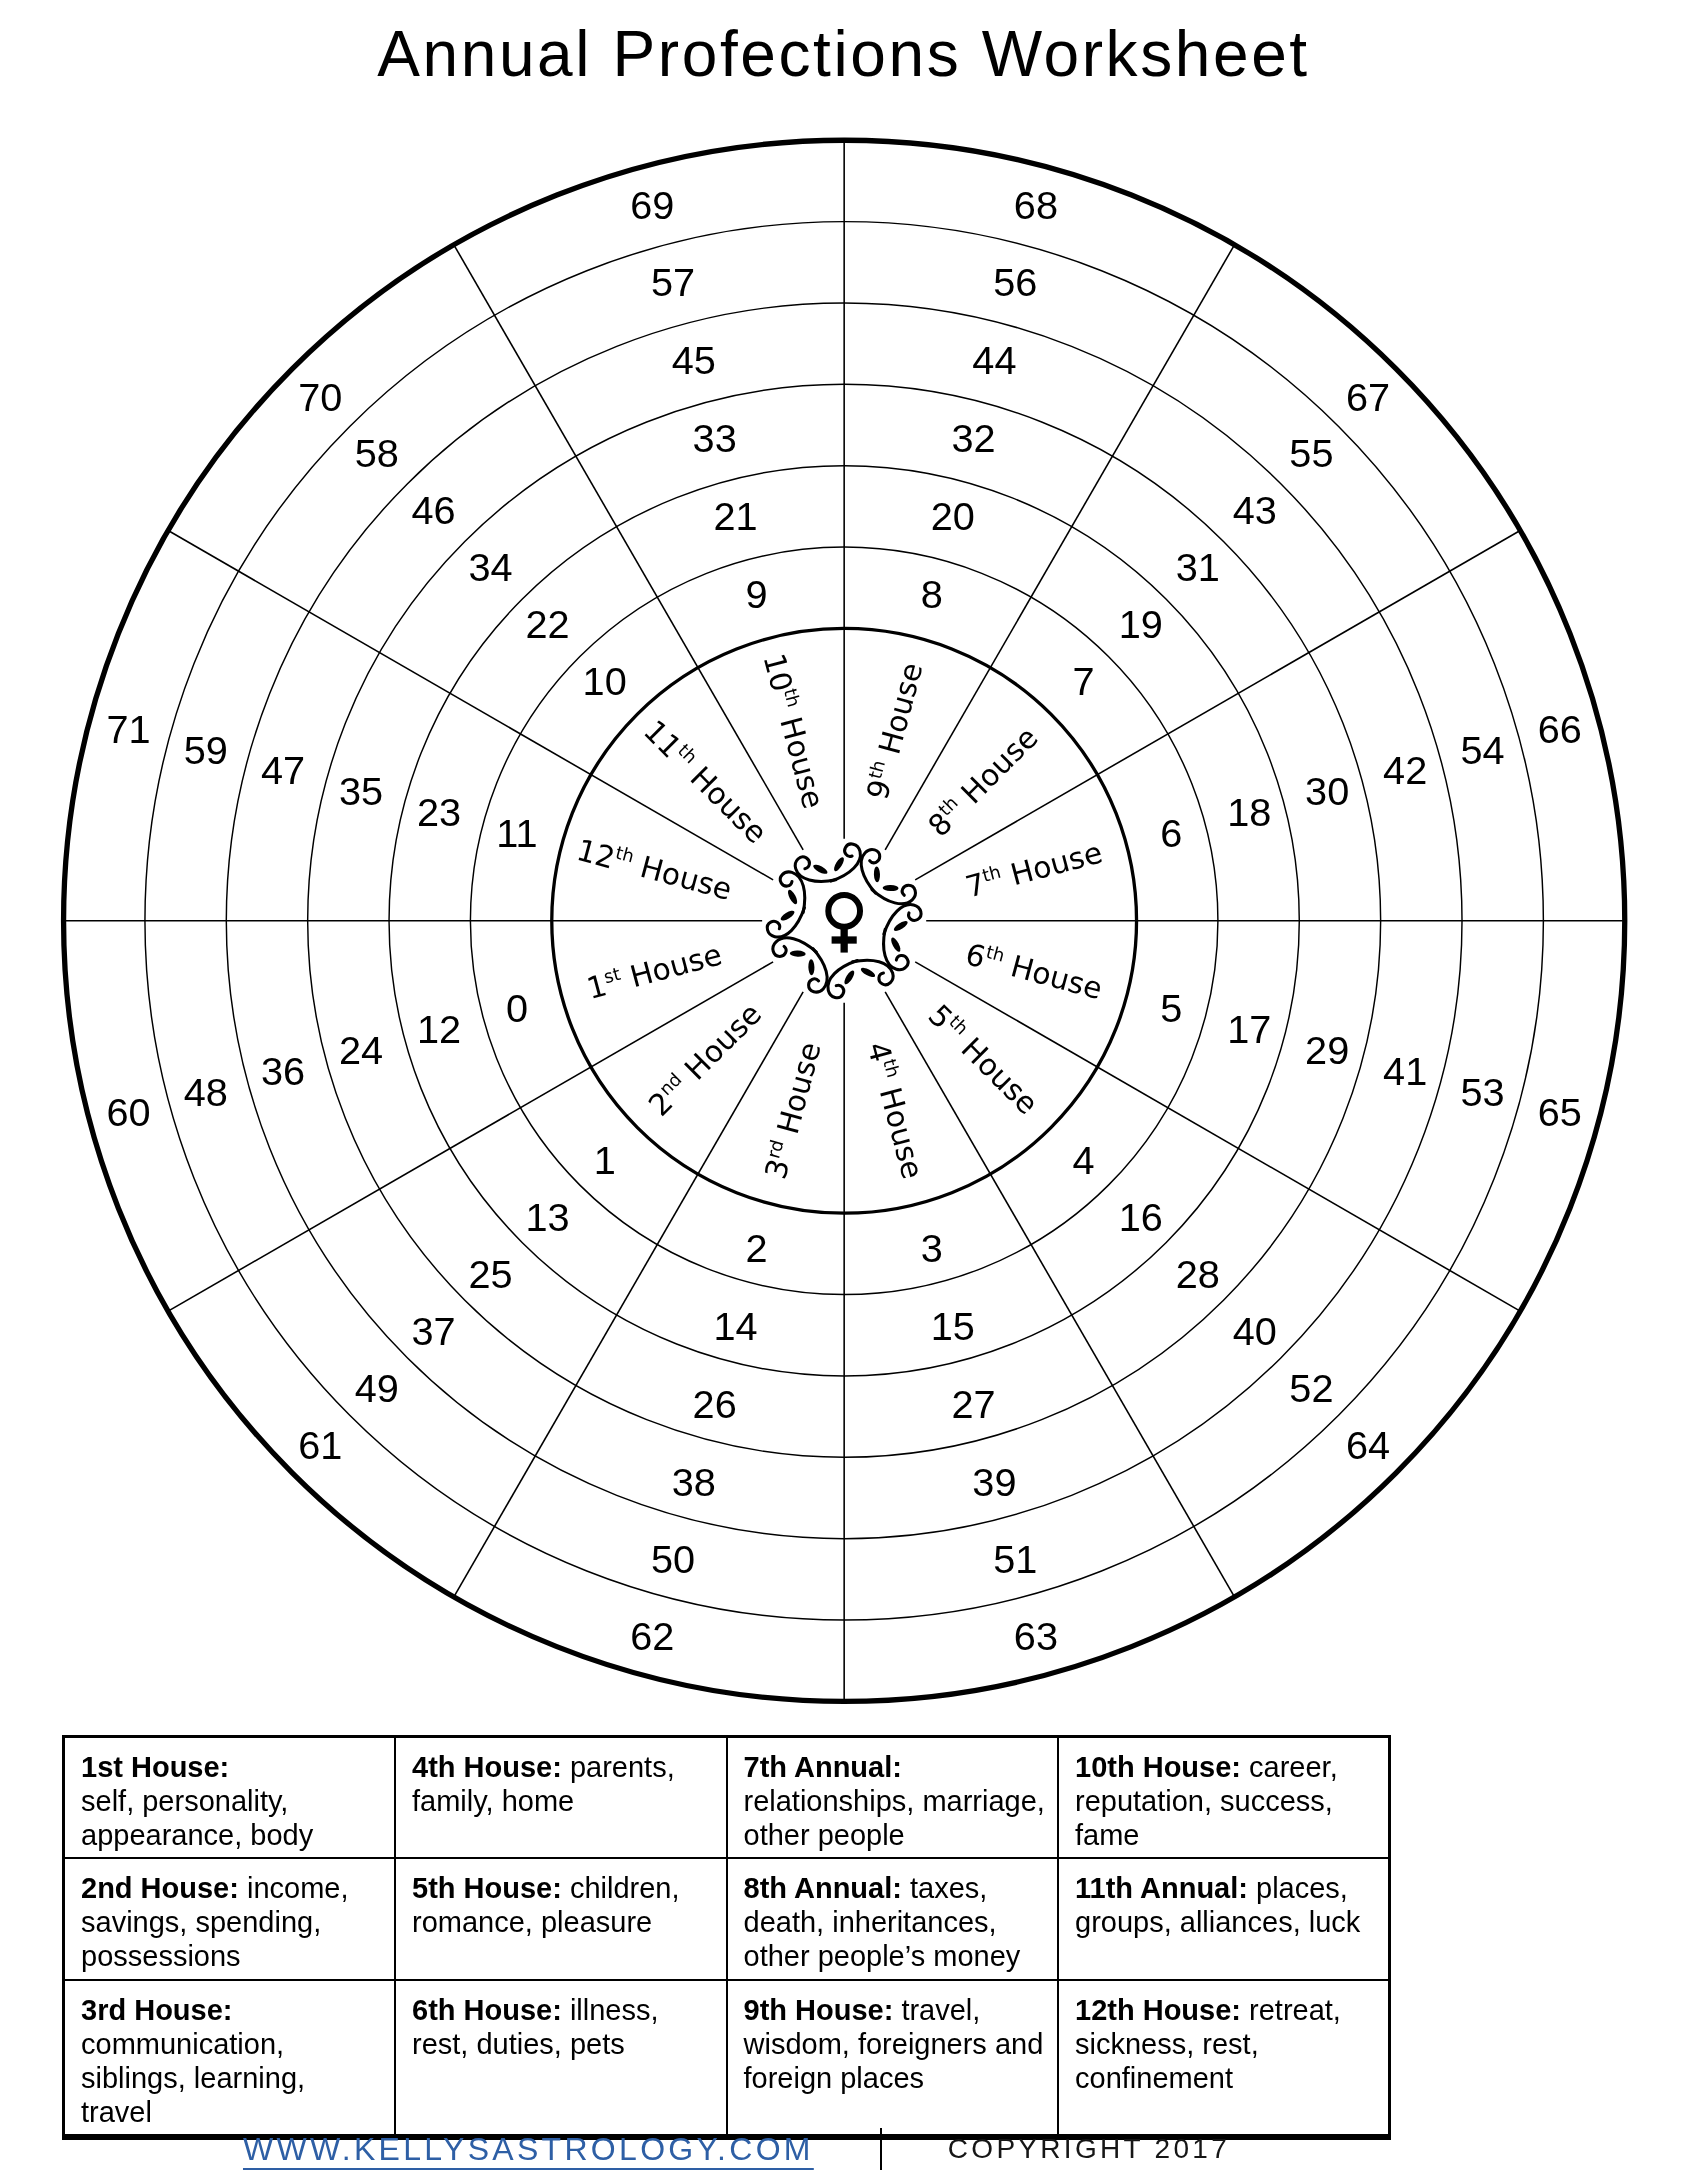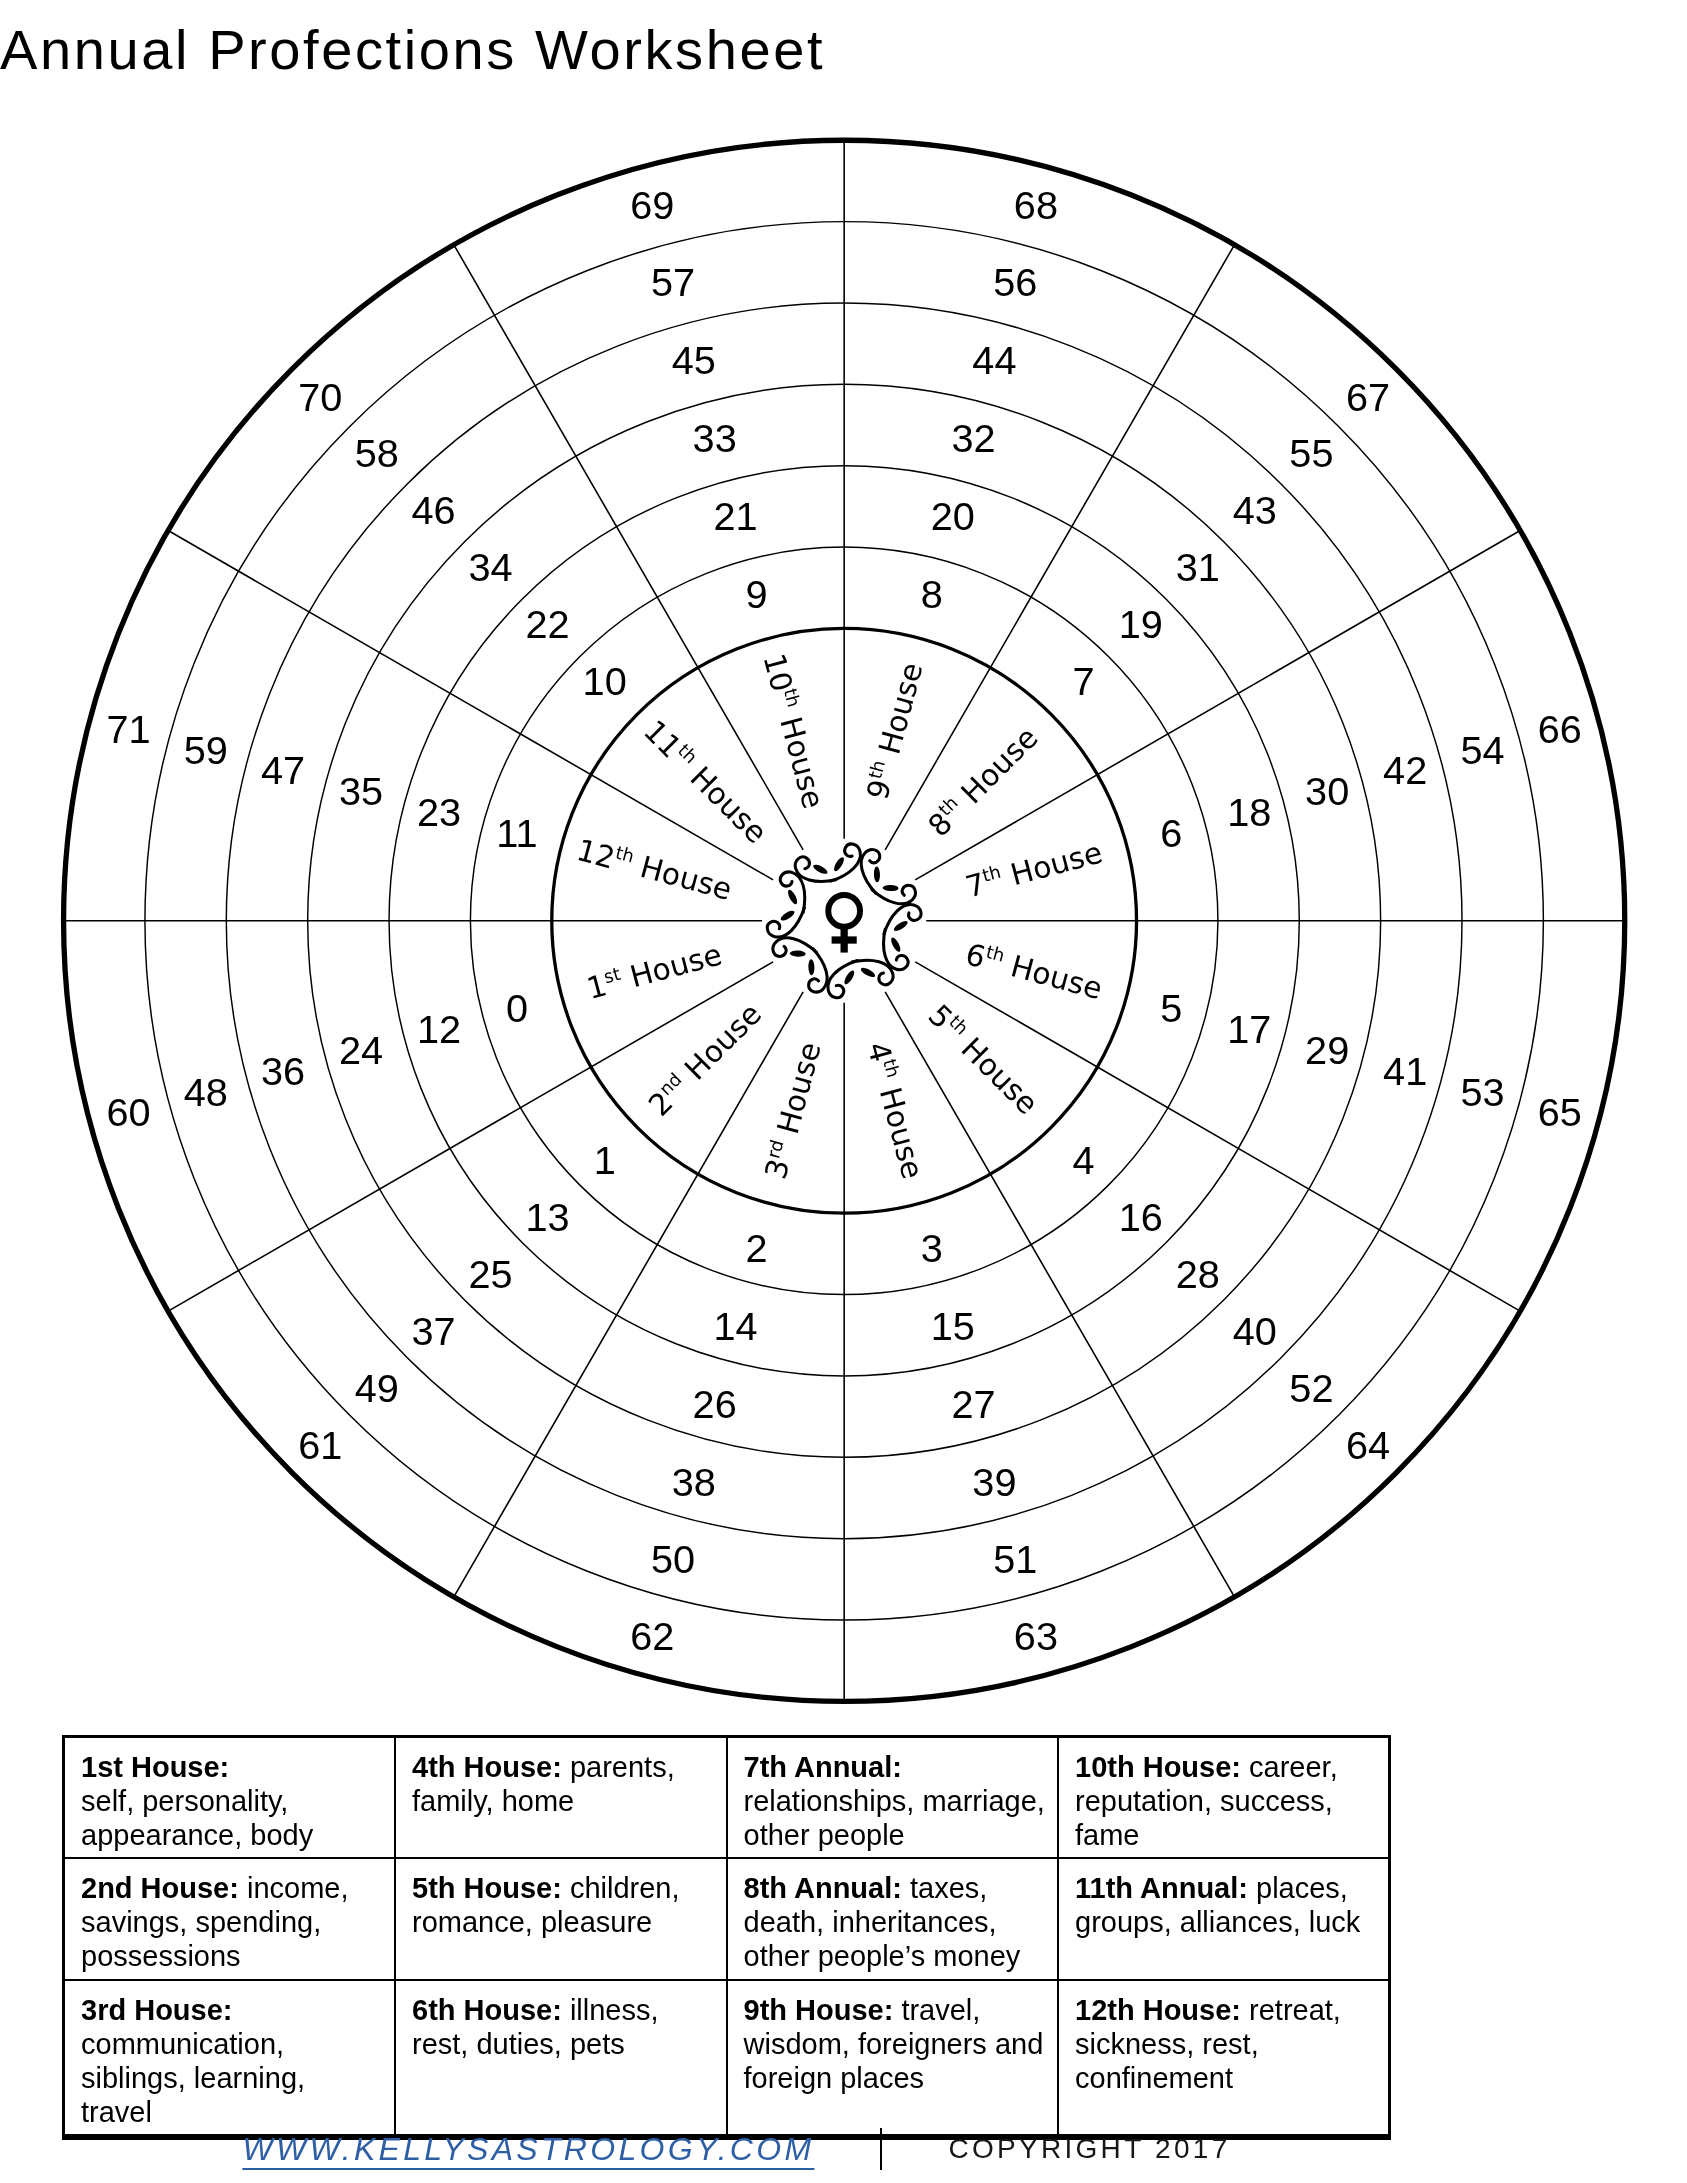--- a/index.html
+++ b/index.html
@@ -1,35 +1,35 @@
 <!DOCTYPE html>
 <html style="font-size:10.6px"><head>
 <meta charset="utf-8">
 <style>
   html,body{margin:0;padding:0;background:#ffffff;}
   .page{position:relative;width:1687px;height:2183px;background:#fff;overflow:hidden;
         font-family:"Liberation Sans",sans-serif;color:#000;}
-  .title{position:absolute;top:18.5px;left:0;width:100%;
-         font-size:56px;line-height:1.1;letter-spacing:2.6px;color:#000;}
+  .title{position:absolute;top:18.5px;left:0;width:100%;text-align:center;
+         font-size:64px;line-height:1.1;letter-spacing:2.6px;color:#000;}
   svg.wheel{position:absolute;left:0;top:0;}
   .agenum{font-family:"Liberation Sans",sans-serif;fill:#000;}
   .houselabel{font-family:"DejaVu Sans",sans-serif;fill:#000;}
   table.houses{position:absolute;left:62px;top:1735px;width:1329px;
         border-collapse:collapse;table-layout:fixed;
         border:3.3px solid #000;border-bottom-width:6px;}
   table.houses td{border:2px solid #000;vertical-align:top;
         padding:12px 12px 5.3px 16px;font-size:29px;line-height:34px;color:#000;}
   .cellhead{font-weight:bold;}
   .cellbody{white-space:pre-line;}
   .footer{position:absolute;top:2116px;left:0;width:100%;height:66px;
         display:flex;justify-content:center;align-items:center;gap:66px;
         transform:translateX(-107px);}
   .site-link{font-size:32px;letter-spacing:3.3px;color:#2e5fa5;
         text-decoration:underline;text-decoration-thickness:2px;text-underline-offset:8px;
-        font-family:"Liberation Sans",sans-serif;font-style:italic;}
+        font-family:"Liberation Sans",sans-serif;}
   .sep{width:2px;height:42px;background:#000;}
   .copyright{font-size:28px;letter-spacing:3.3px;color:#161616;}
 </style>
 </head>
 <body>
 
 <div class="page">
 
   <div class="title">Annual Profections Worksheet</div>
 

